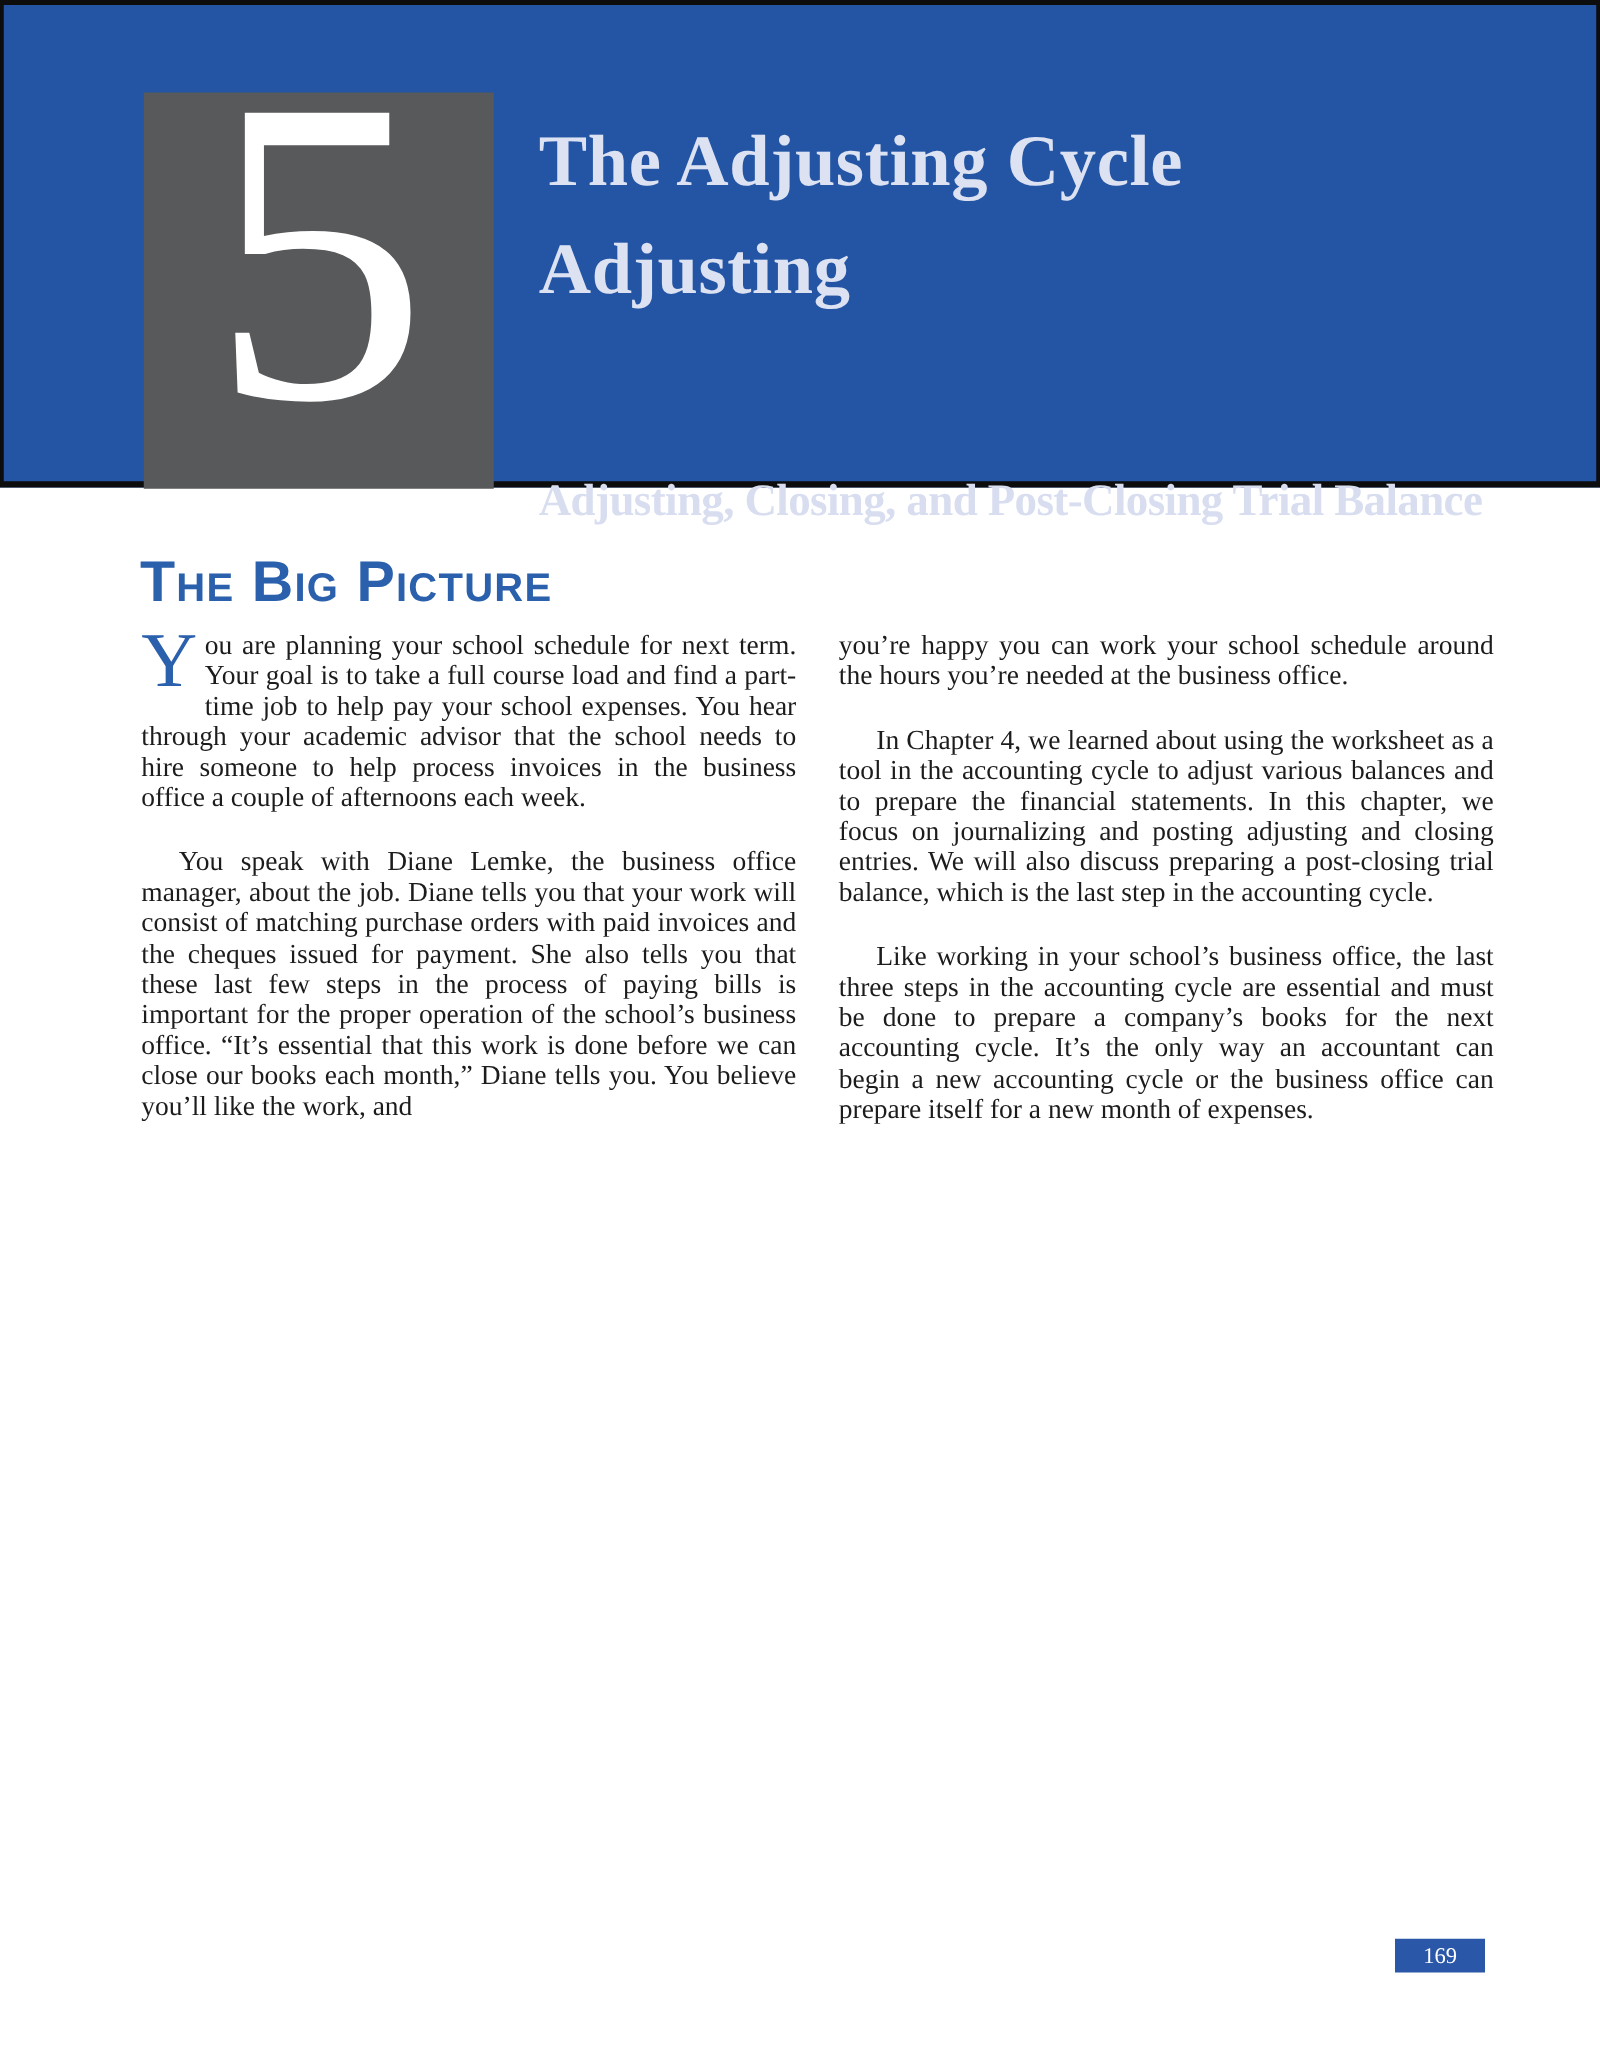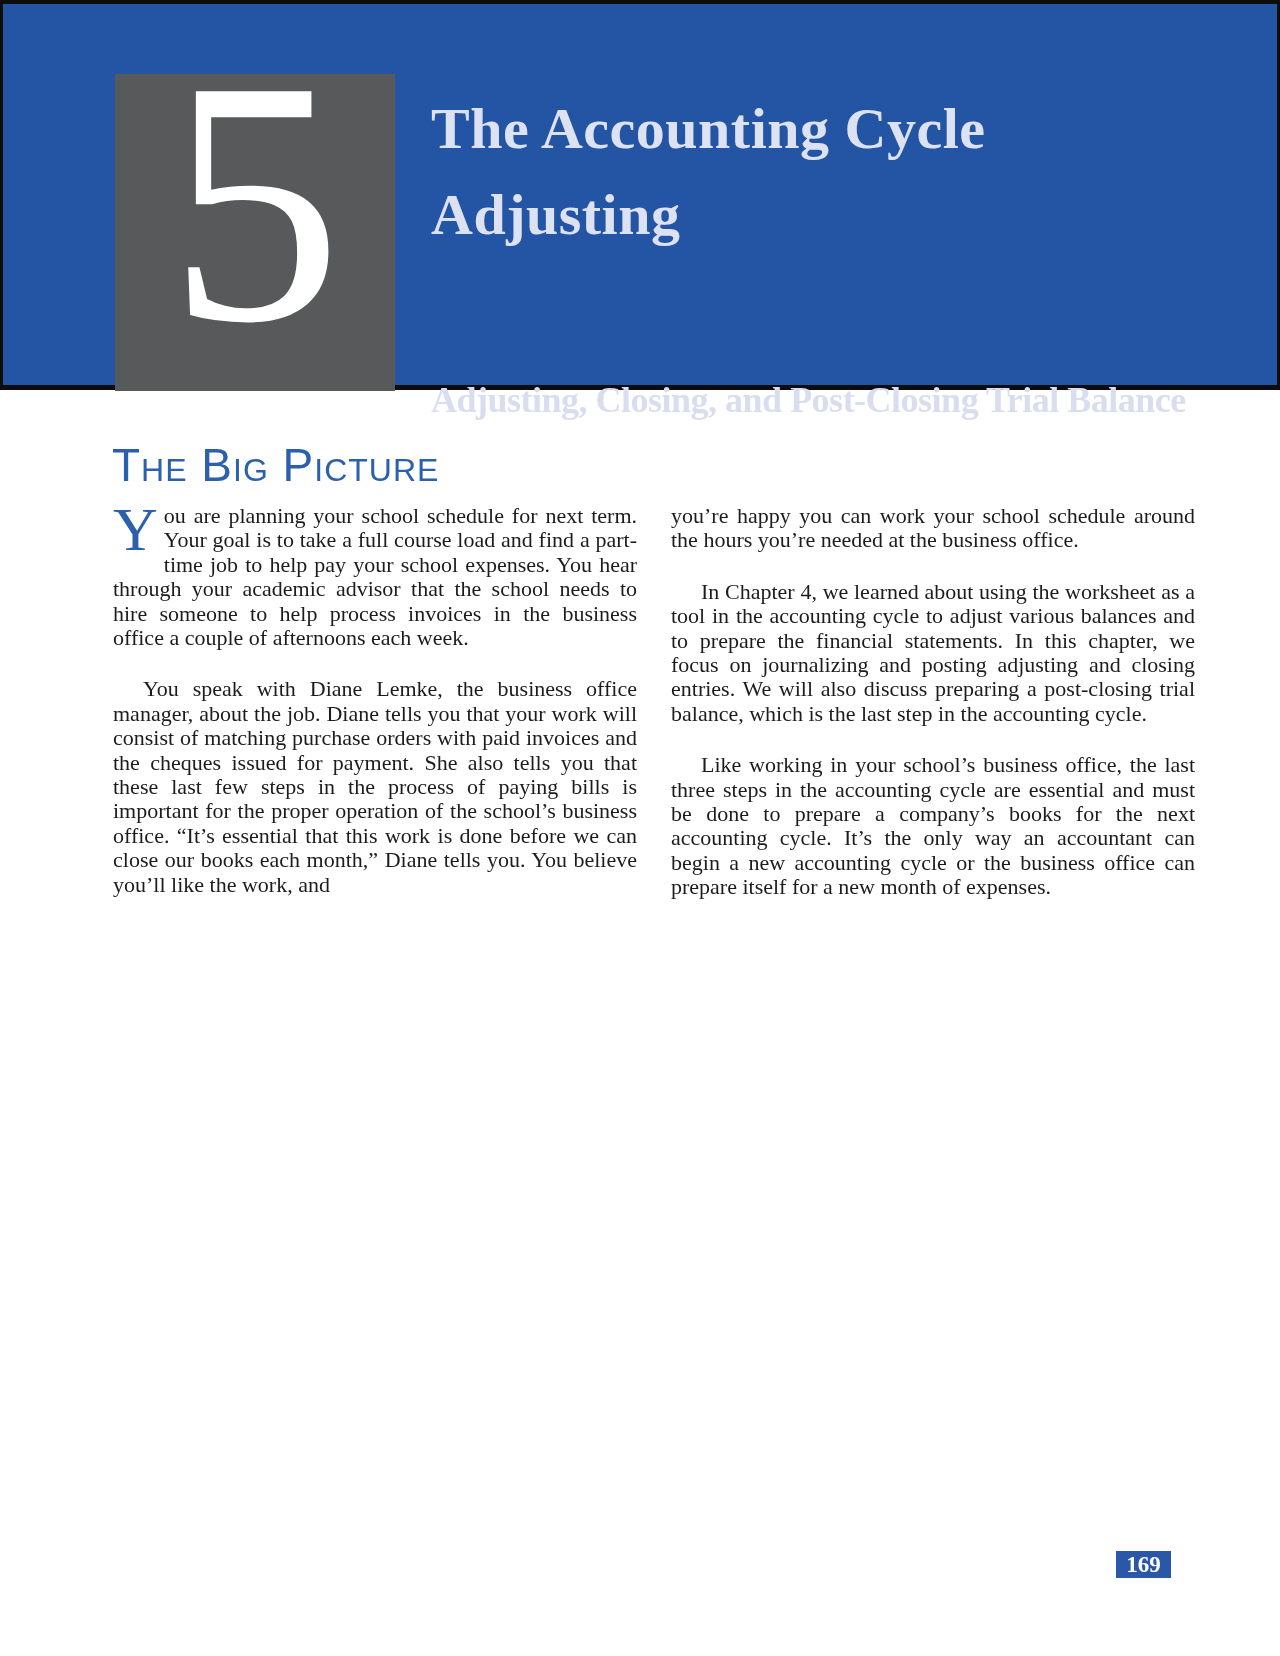--- a/index.html
+++ b/index.html
@@ -73,21 +73,21 @@
     z-index: 3;
     margin-top: 48px;
   }
   
   .section-heading {
     position: absolute;
     left: 112px;
     top: 442px;
     font-family: "Liberation Sans", sans-serif;
     font-variant: small-caps;
-    font-weight: normal;
+    font-weight: bold;
     font-size: 46px;
     line-height: 46px;
     letter-spacing: 1px;
     color: #2b61ac;
   }
   .columns {
     position: absolute;
     left: 113px;
     top: 504px;
     width: 1082px;
@@ -109,37 +109,37 @@
     line-height: 47px;
     padding: 2px 6px 0 0;
     color: #2b61ac;
     font-weight: normal;
   }
   
   .page-num-badge {
     position: absolute;
     left: 1116px;
     top: 1551px;
-    width: 55px;
+    width: 72px;
     height: 27px;
     background: #2b57a8;
     color: #ffffff;
-    font-weight: bold;
-    font-size: 23px;
+    font-weight: normal;
+    font-size: 18px;
     display: flex;
     align-items: center;
     justify-content: center;
   }
 </style>
 </head>
 <body>
 
 <div class="banner">
   <div class="banner-title">
-    <div>The Accounting Cycle</div>
+    <div>The Adjusting Cycle</div>
     <div>Adjusting</div>
   </div>
   <div class="banner-subtitle">Adjusting, Closing, and Post-Closing Trial Balance</div>
 </div>
 
 <div class="chapter-box">
   <span class="chapter-num">5</span>
 </div>
 
 <div class="section-heading">The Big Picture</div>

